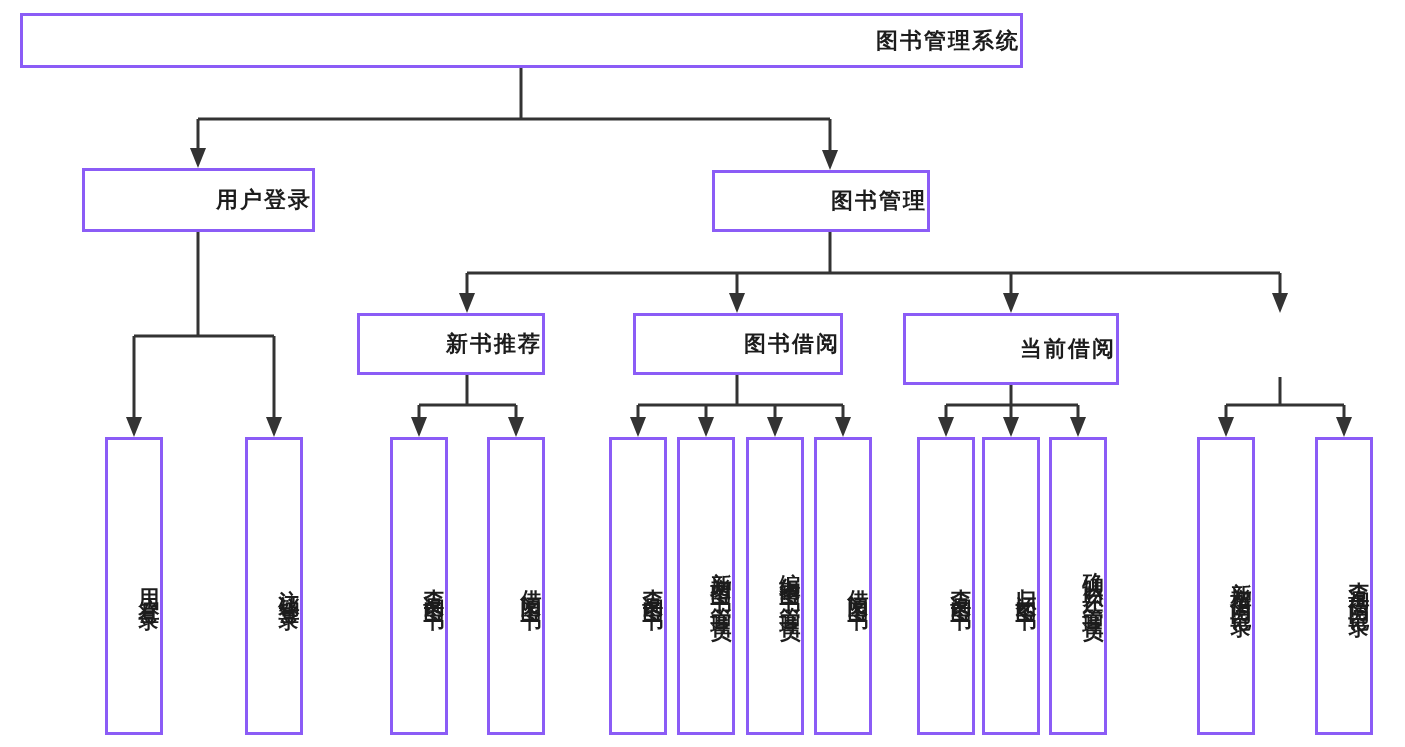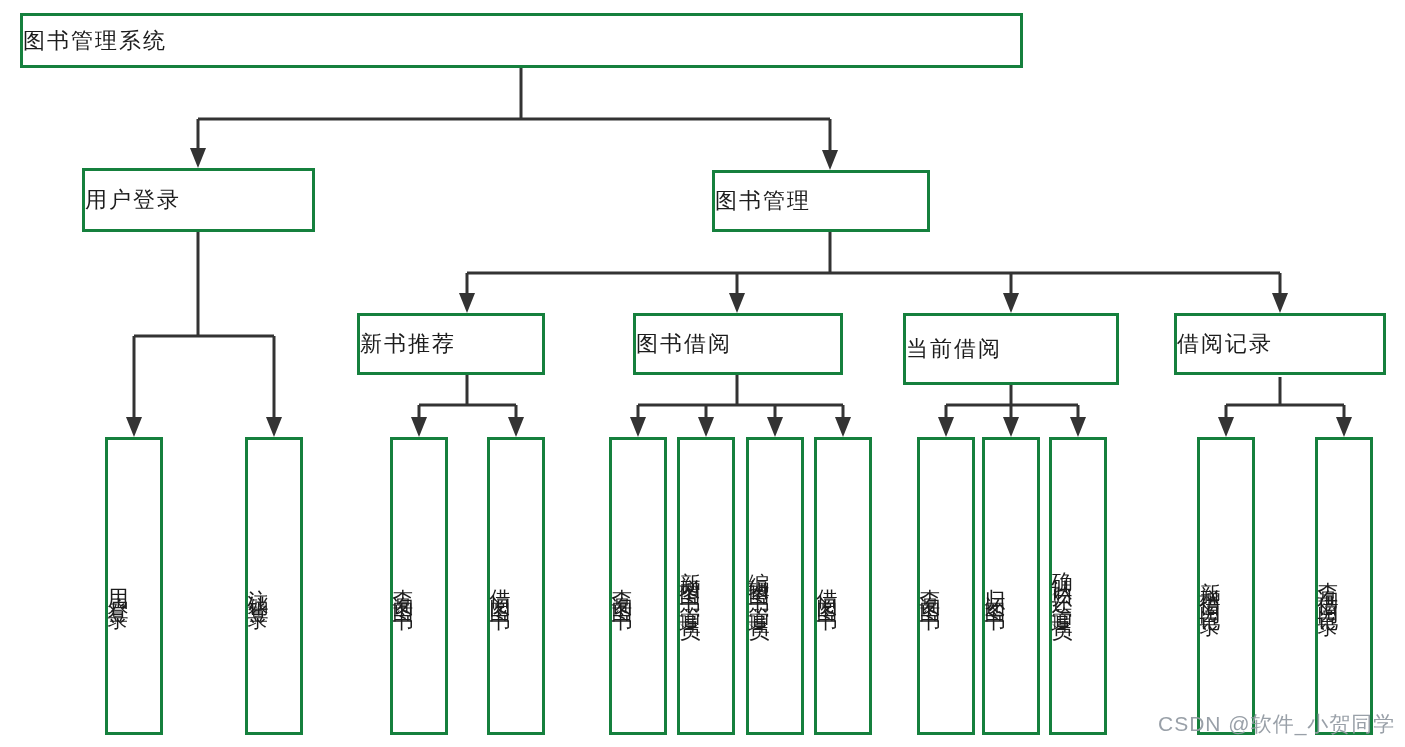--- a/index.html
+++ b/index.html
@@ -2,22 +2,22 @@
 <html><head>
 <meta charset="utf-8">
 <style>
   html,body{margin:0;padding:0;background:#ffffff;}
   .stage{
     position:relative;width:1405px;height:747px;background:#ffffff;overflow:hidden;
     font-family:"Liberation Sans","DejaVu Sans",sans-serif;color:#1c1c1c;
   }
   svg.wires{position:absolute;left:0;top:0;z-index:1;}
   .node{
-    position:absolute;z-index:2;background:#ffffff;border:3px solid #15803d;
-    box-sizing:border-box;display:flex;align-items:center;justify-content:flex-start;
+    position:absolute;z-index:2;background:#ffffff;border:3px solid #8b5cf6;
+    box-sizing:border-box;display:flex;align-items:center;justify-content:flex-end;font-weight:bold;
   }
   .node.h span{font-size:22px;letter-spacing:2px;white-space:nowrap;}
   .node.v{padding:2px 0;}
   .vtext{
     writing-mode:vertical-rl;text-orientation:mixed;
     font-size:21px;letter-spacing:7px;line-height:1;white-space:nowrap;
   }
   .watermark{
     position:absolute;z-index:3;left:1158px;top:710px;width:247px;
     font-size:21px;color:rgba(148,155,163,0.95);white-space:nowrap;
@@ -108,23 +108,20 @@
 
   <div class="node h" style="left:357px;top:313px;width:188px;height:62px">
     <span>新书推荐</span>
   </div>
   <div class="node h" style="left:633px;top:313px;width:210px;height:62px">
     <span>图书借阅</span>
   </div>
   <div class="node h" style="left:903px;top:313px;width:216px;height:72px">
     <span>当前借阅</span>
   </div>
-  <div class="node h" style="left:1174px;top:313px;width:212px;height:62px">
-    <span>借阅记录</span>
-  </div>
 
   <div class="node v" style="left:105px;top:437px;width:58px;height:298px">
     <span class="vtext">用户登录</span>
   </div>
   <div class="node v" style="left:245px;top:437px;width:58px;height:298px">
     <span class="vtext">注销登录</span>
   </div>
 
   <div class="node v" style="left:390px;top:437px;width:58px;height:298px">
     <span class="vtext">查询图书</span>
@@ -156,15 +153,14 @@
     <span class="vtext">确认归还（管理员）</span>
   </div>
 
   <div class="node v" style="left:1197px;top:437px;width:58px;height:298px">
     <span class="vtext">新增借阅记录</span>
   </div>
   <div class="node v" style="left:1315px;top:437px;width:58px;height:298px">
     <span class="vtext">查询借阅记录</span>
   </div>
 
-  <div class="watermark">CSDN @软件_小贺同学</div>
 
 </div>
 
 </body></html>

